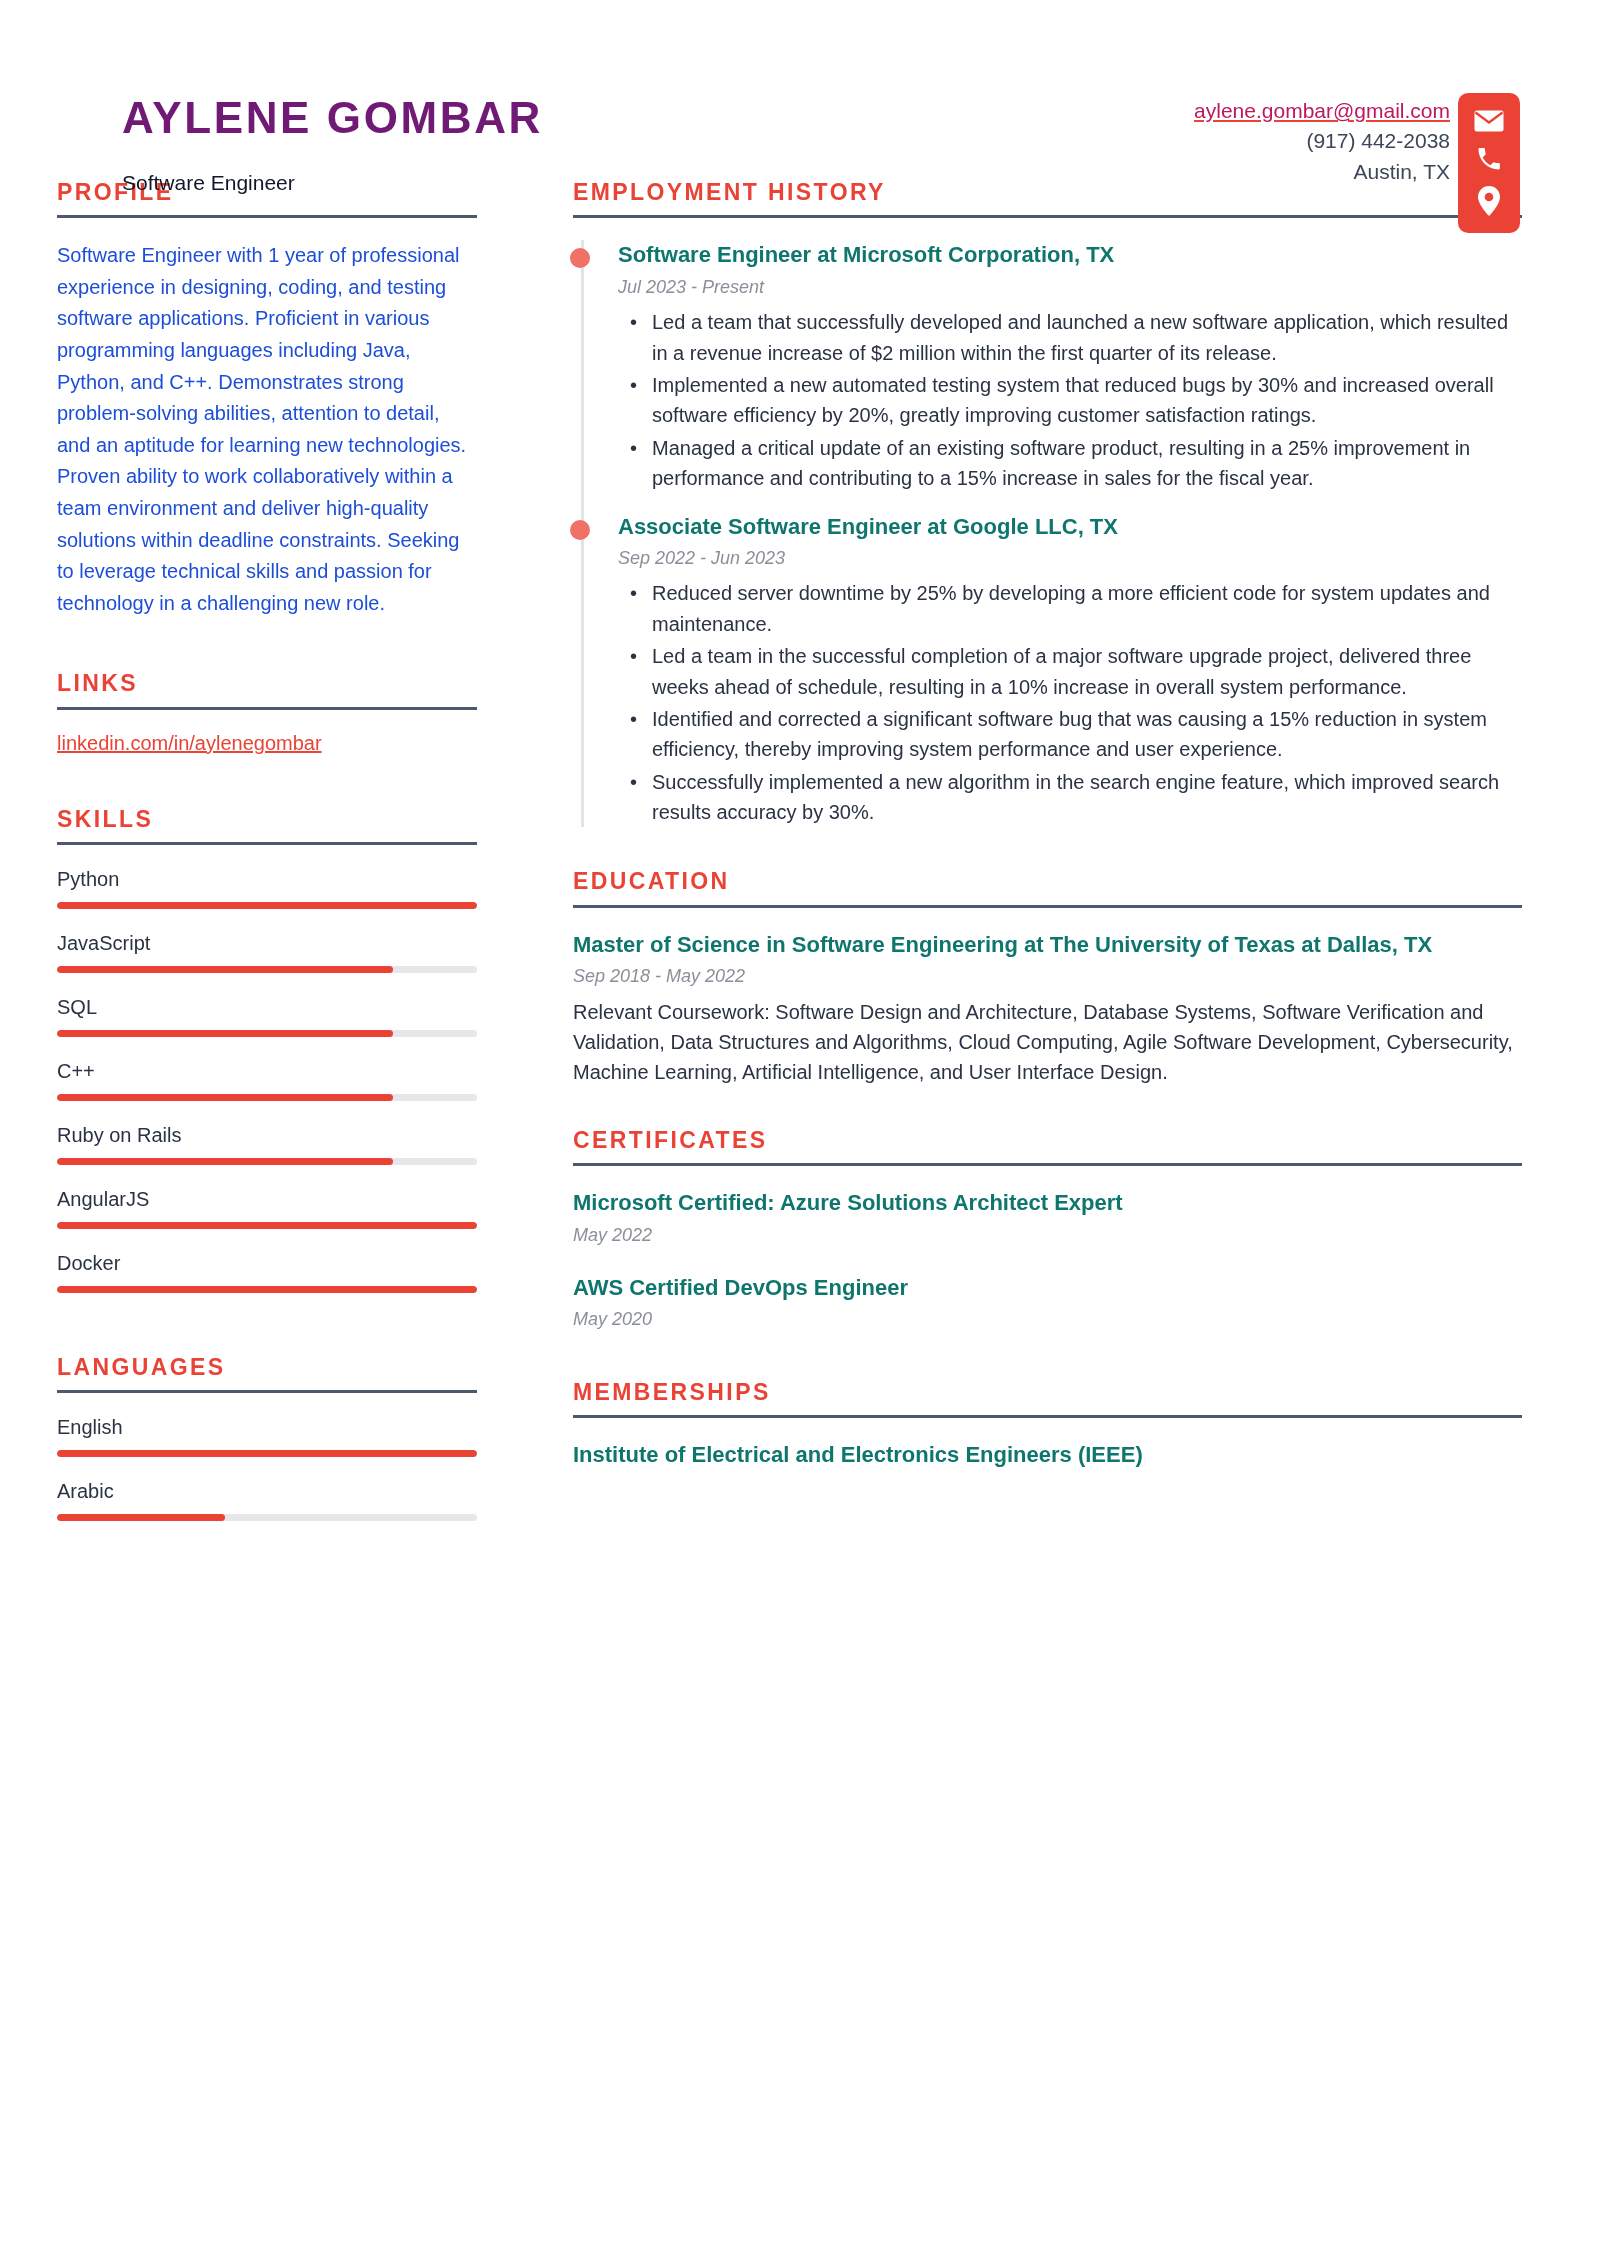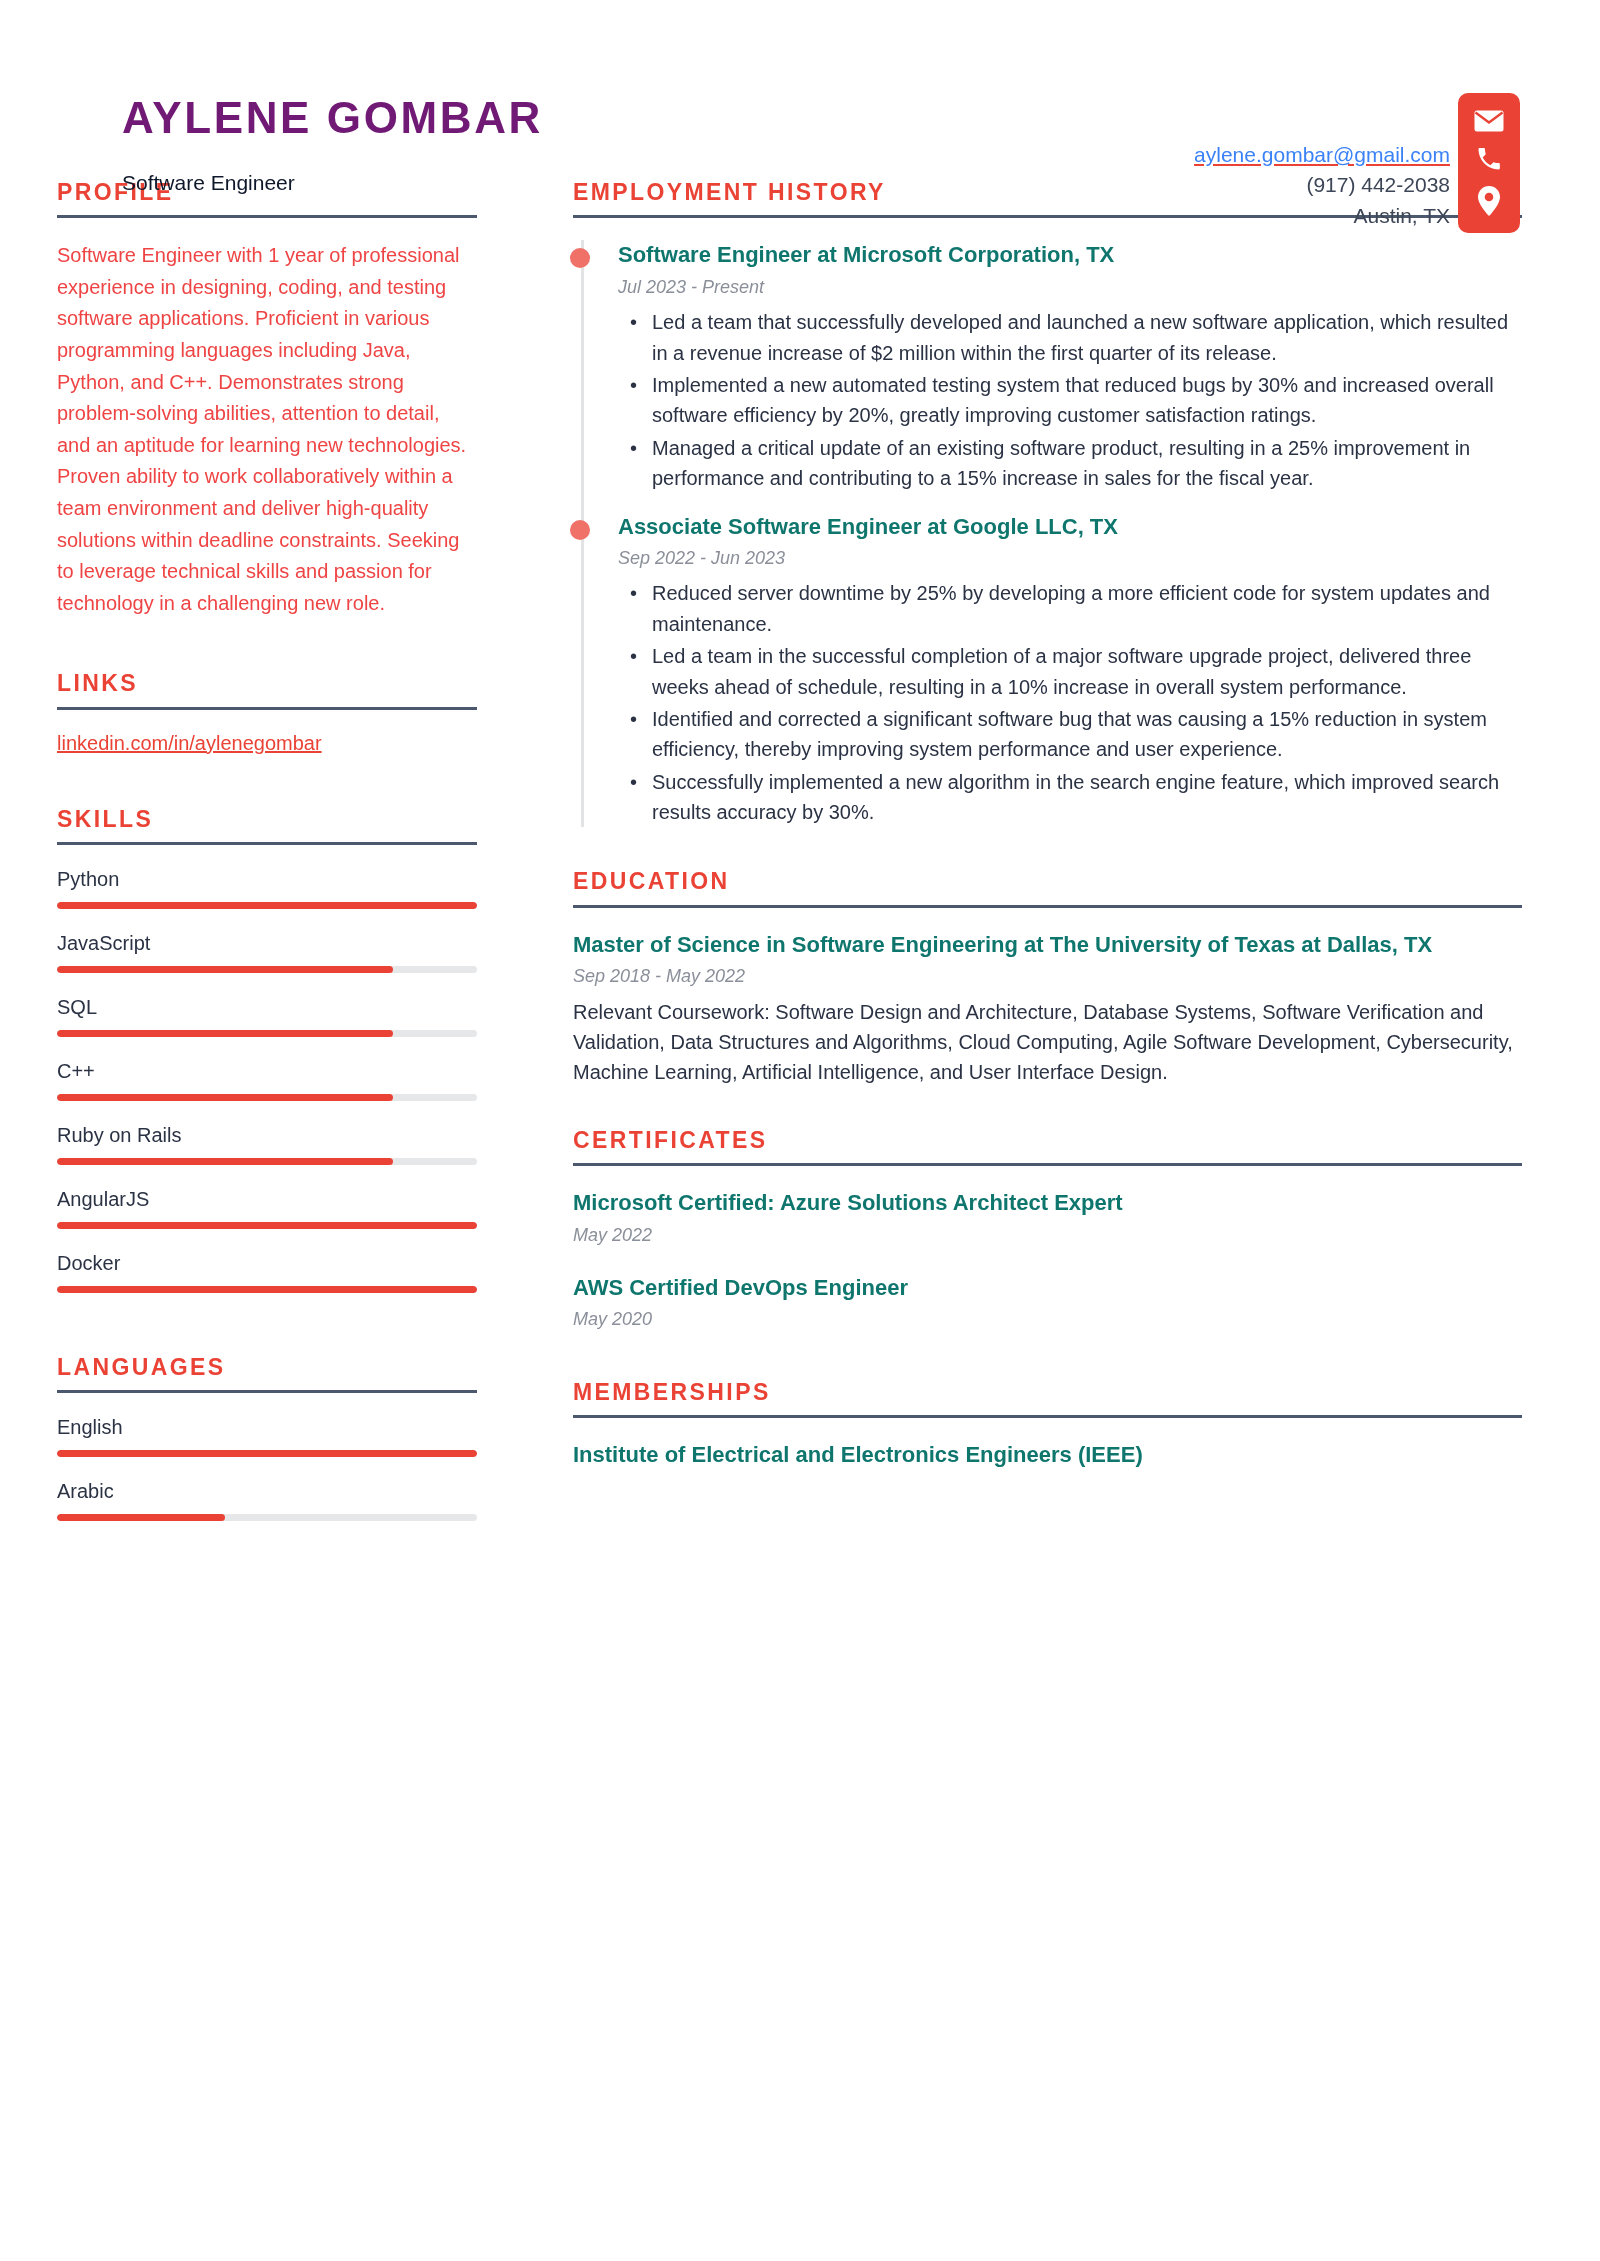--- a/index.html
+++ b/index.html
@@ -57,24 +57,23 @@
     top: 96px;
     text-align: right;
   }
   .contact-line {
     font-size: 21px;
     color: #3d4657;
     line-height: 1.45;
     white-space: nowrap;
   }
   .contact-line.email {
-    color: #3b82f6;
+    color: #be185d;
     text-decoration: underline;
     text-decoration-color: #ea4335;
-    margin-top: 44px;
   }
 
   .icon-bar {
     position: absolute;
     left: 1458px;
     top: 93px;
     width: 62px;
     height: 140px;
     background: #ea4335;
     border-radius: 10px;
@@ -122,21 +121,21 @@
     height: 3px;
     background: #4c586d;
     width: 100%;
     margin-bottom: 22px;
   }
 
   
   .profile-text {
     font-size: 20px;
     line-height: 1.58;
-    color: #ef4444;
+    color: #1d4ed8;
     margin: 0;
   }
   .link-item {
     font-size: 20px;
     color: #ea4335;
     text-decoration: underline;
     text-decoration-color: #ea4335;
     display: inline-block;
   }
   .bar-item { margin-bottom: 22px; }

